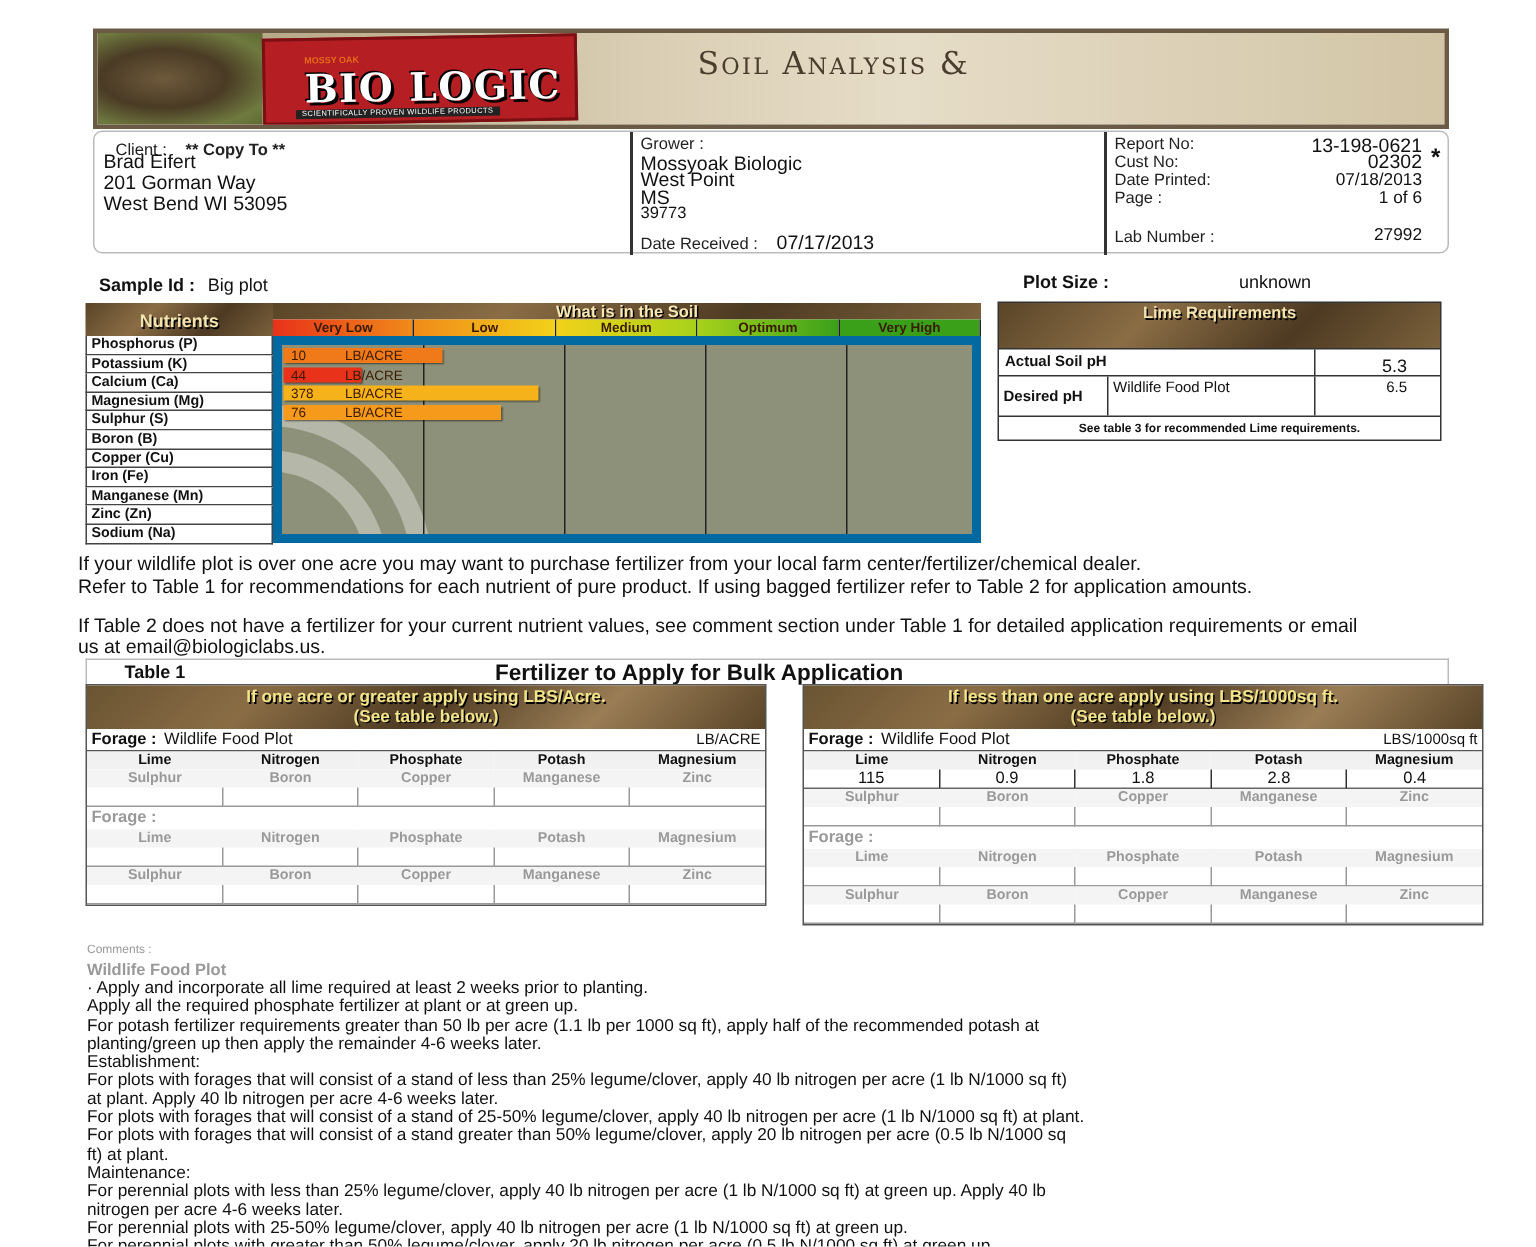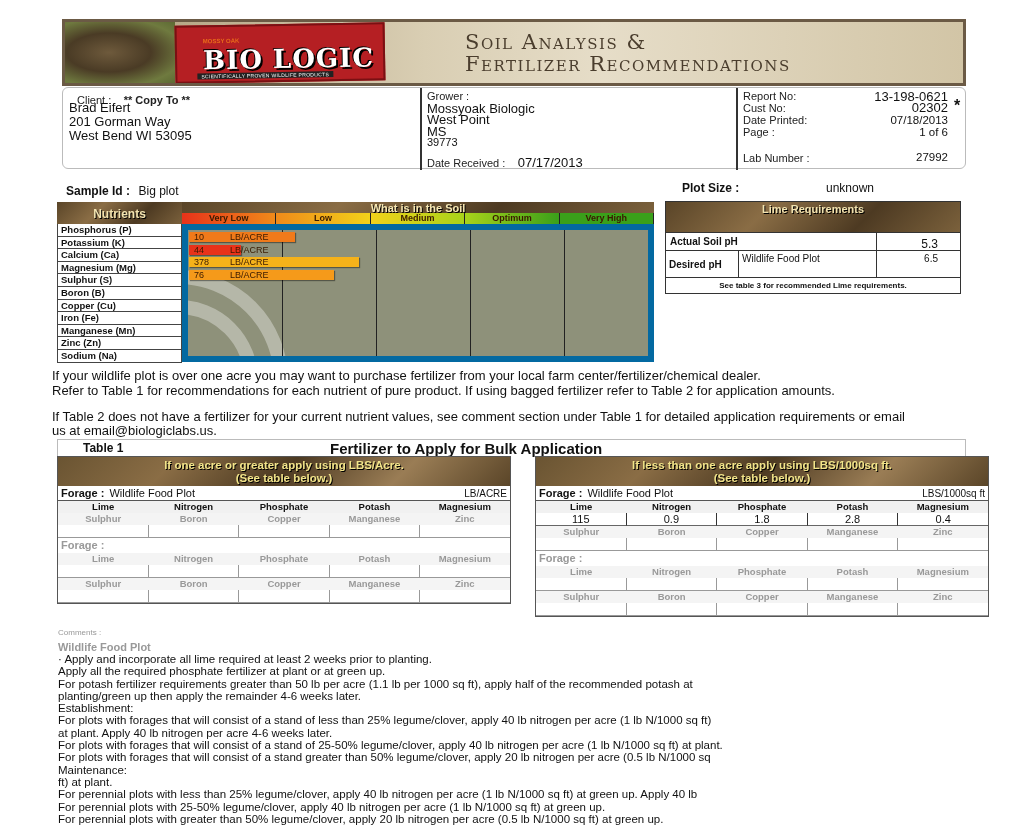--- a/index.html
+++ b/index.html
@@ -72,21 +72,20 @@
 
 <div class="abs banner">
   <div class="abs deer"></div>
   <div class="abs logo-box">
     <div class="abs logo-mossy">MOSSY OAK</div>
     <div class="abs logo-text">BIO LOGIC</div>
     <div class="abs logo-sub">SCIENTIFICALLY PROVEN WILDLIFE PRODUCTS</div>
   </div>
   <div class="abs banner-title">
     <div>Soil Analysis &amp;</div>
-    <div>Fertilizer Recommendations</div>
   </div>
 </div>
 
 <div class="abs infobox">
   <div class="abs" style="left:14px;top:2px;">
     <span class="lbl-sm">Client :</span>
     <span class="lbl-sm" style="font-weight:bold;margin-left:8px;">** Copy To **</span>
   </div>
   <div class="abs val-md" style="left:6px;top:13px;">Brad Eifert</div>
   <div class="abs val-md" style="left:6px;top:27px;">201 Gorman Way</div>
@@ -316,18 +315,19 @@
 <div class="abs comments-body" id="comments-body">
     <div>·  Apply and incorporate all lime required at least 2 weeks prior to planting.</div>
     <div>Apply all the required phosphate fertilizer at plant or at green up.</div>
     <div>For potash fertilizer requirements greater than 50 lb per acre (1.1 lb per 1000 sq ft), apply half of the recommended potash at</div>
     <div>planting/green up then apply the remainder 4-6 weeks later.</div>
     <div>Establishment:</div>
     <div>For plots with forages that will consist of a stand of less than 25% legume/clover, apply 40 lb nitrogen per acre (1 lb N/1000 sq ft)</div>
     <div>at plant. Apply 40 lb nitrogen per acre 4-6 weeks later.</div>
     <div>For plots with forages that will consist of a stand of 25-50% legume/clover, apply 40 lb nitrogen per acre (1 lb N/1000 sq ft) at plant.</div>
     <div>For plots with forages that will consist of a stand greater than 50% legume/clover, apply 20 lb nitrogen per acre (0.5 lb N/1000 sq</div>
+    <div>ft) at plant.</div>
     <div>Maintenance:</div>
-    <div>ft) at plant.</div>
     <div>For perennial plots with less than 25% legume/clover, apply 40 lb nitrogen per acre (1 lb N/1000 sq ft) at green up. Apply 40 lb</div>
+    <div>nitrogen per acre 4-6 weeks later.</div>
     <div>For perennial plots with 25-50% legume/clover, apply 40 lb nitrogen per acre (1 lb N/1000 sq ft) at green up.</div>
     <div>For perennial plots with greater than 50% legume/clover, apply 20 lb nitrogen per acre (0.5 lb N/1000 sq ft) at green up.</div>
   </div>
 
 </body></html>

